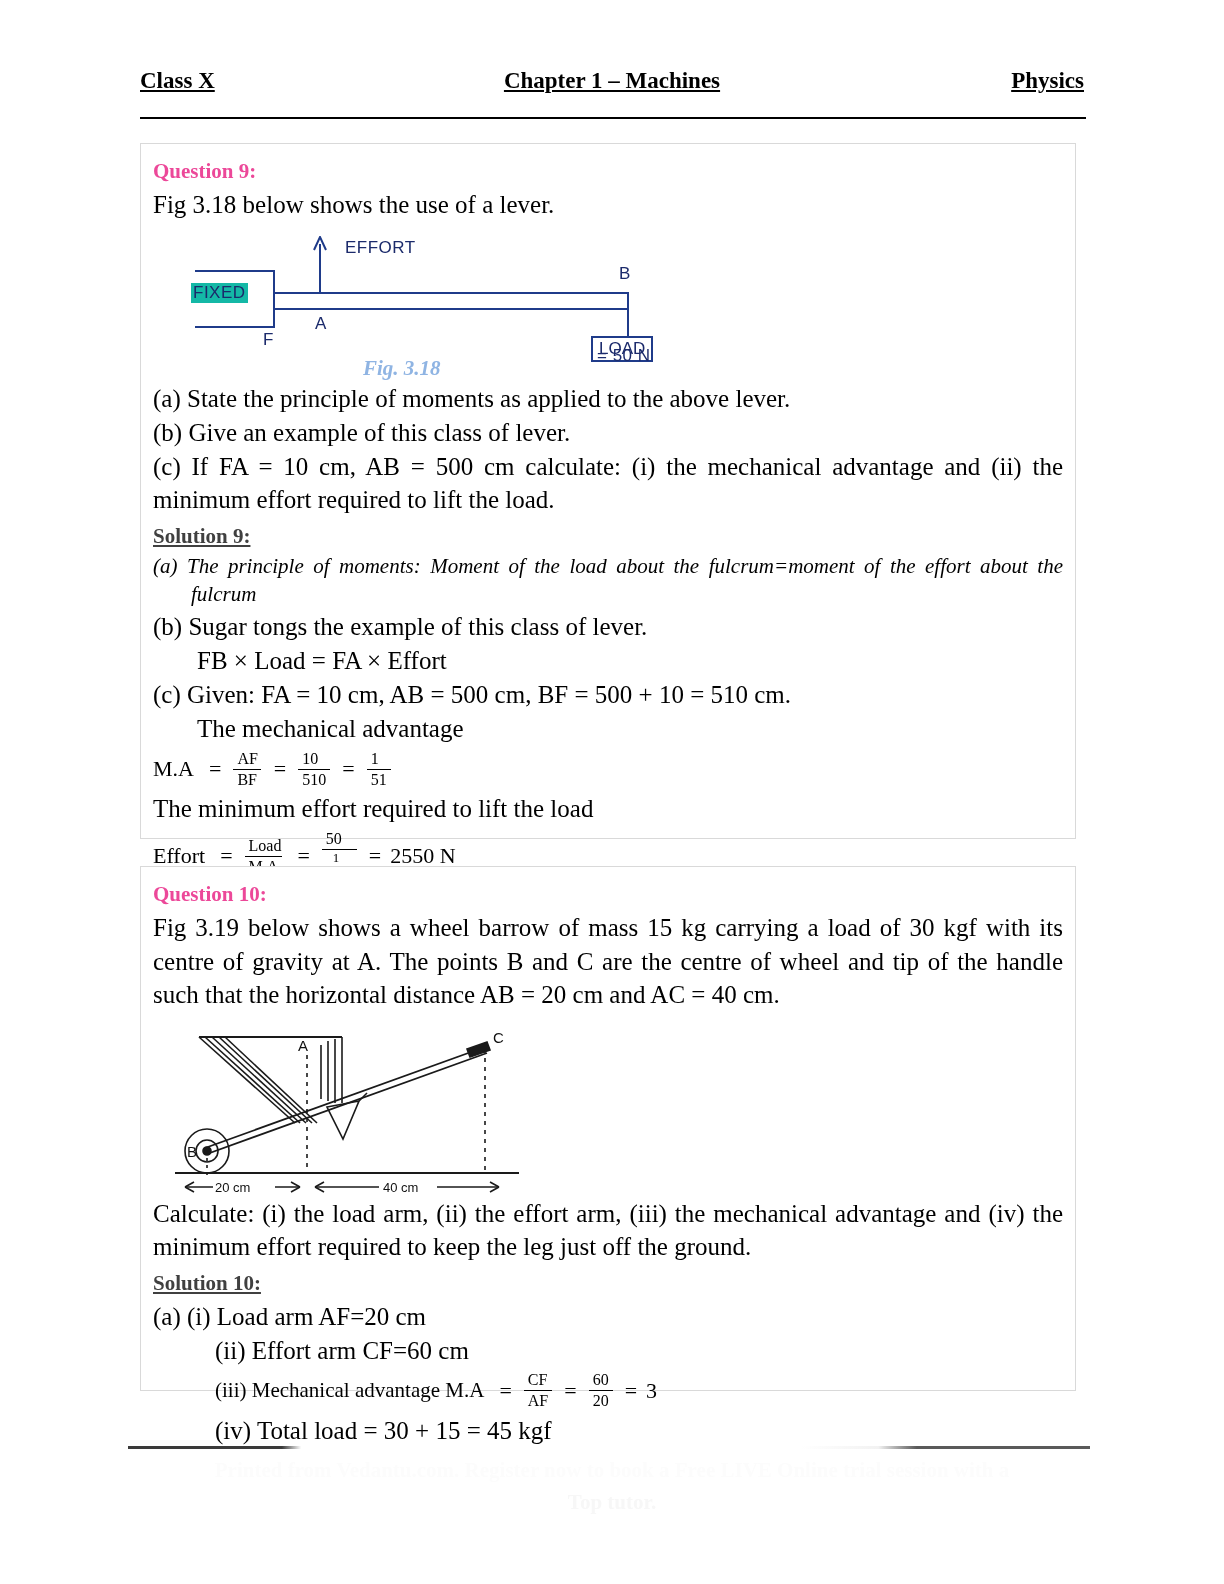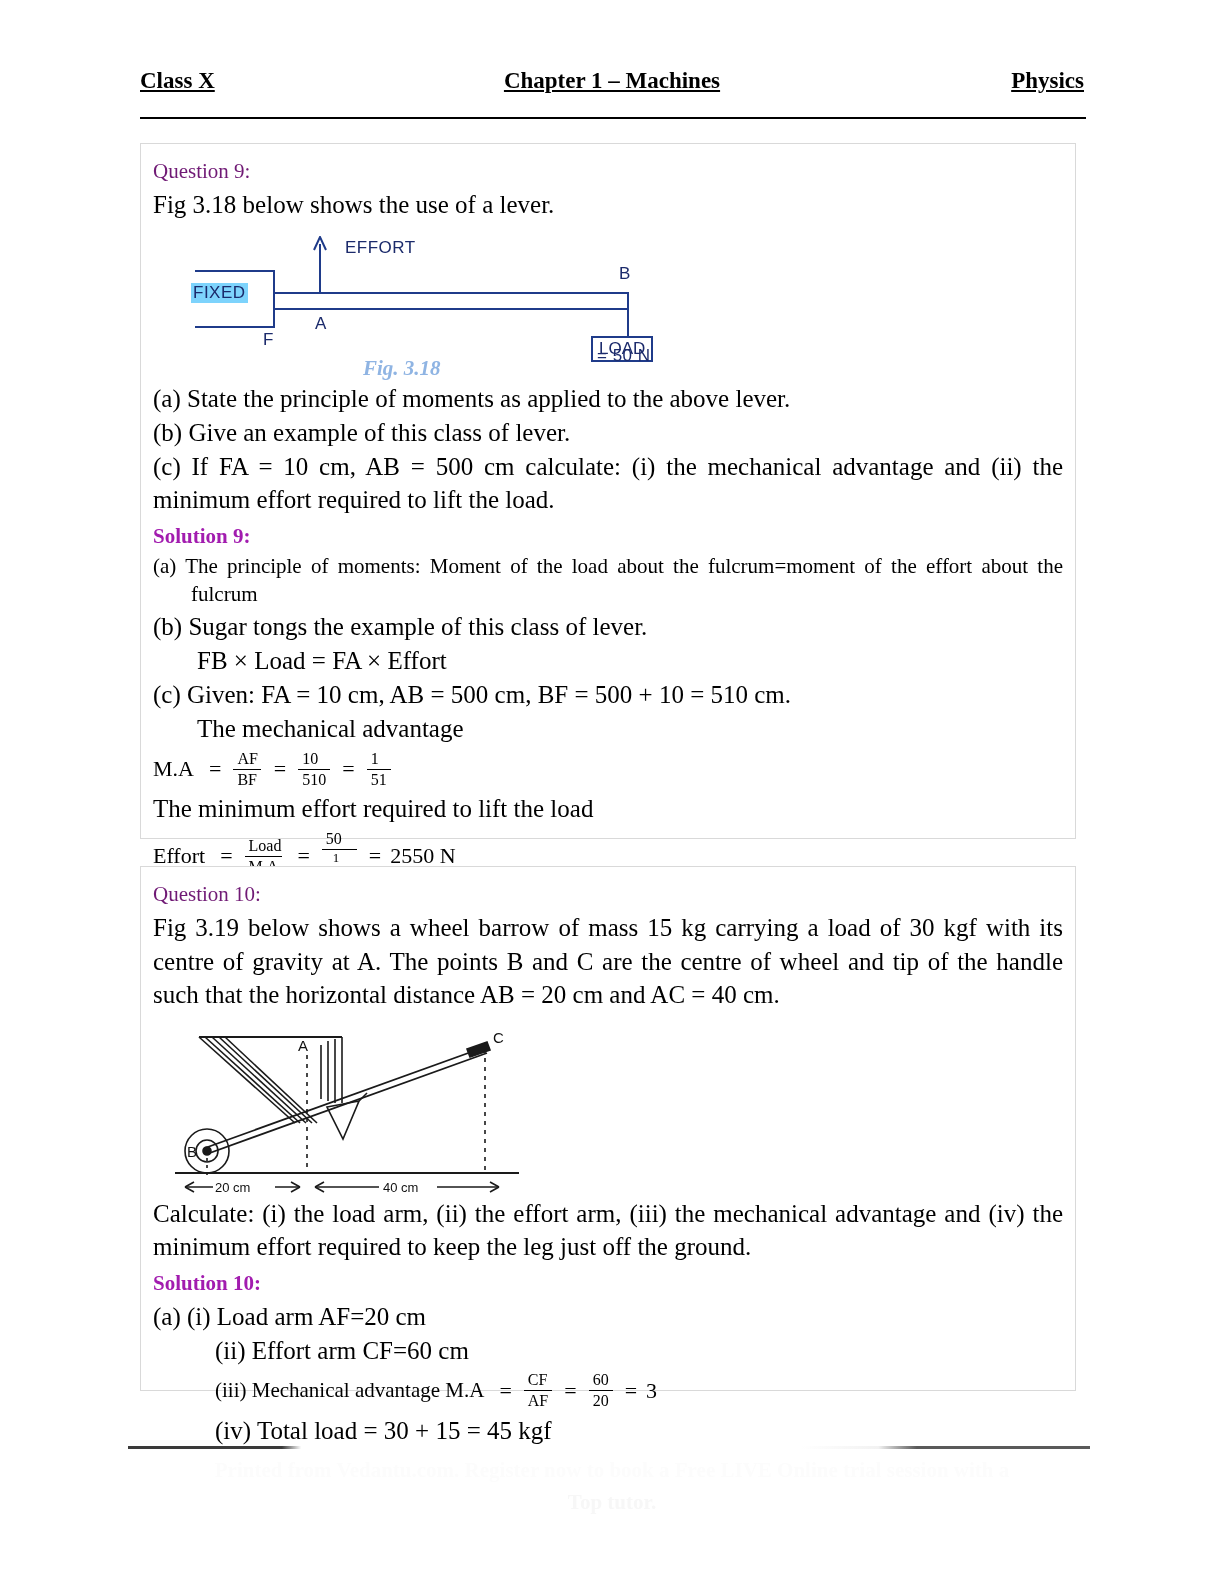--- a/index.html
+++ b/index.html
@@ -48,46 +48,48 @@
     border: 1px solid #d9d9d9;
     background: #ffffff;
     box-sizing: border-box;
   }
   #qbox-9  { left: 140px; top: 143px;  width: 936px; height: 696px; }
   #qbox-10 { left: 140px; top: 866px;  width: 936px; height: 525px; }
 
   .qbody { padding: 14px 12px 10px 12px; }
 
   .q-heading {
-    color: #701a75;
-    font-weight: normal;
+    color: #ec4899;
+    font-weight: bold;
     font-size: 21px;
     margin: 0 0 4px 0;
     line-height: 1.25;
   }
   .s-heading {
-    color: #a21caf;
+    color: #404040;
     font-weight: bold;
     font-size: 21px;
     margin: 6px 0 4px 0;
     line-height: 1.25;
+    text-decoration: underline;
   }
   .ptext {
     font-size: 25px;
     line-height: 1.33;
     margin: 0 0 1px 0;
   }
   .ptext.justify { text-align: justify; }
   .hang {
     font-size: 21px;
     line-height: 1.33;
     margin: 0 0 1px 0;
     padding-left: 38px;
     text-indent: -38px;
     text-align: justify;
+    font-style: italic;
   }
   .indent1 { padding-left: 44px; }
   .indent2 { padding-left: 62px; }
 
   
   .mathline {
     font-size: 22px;
     line-height: 1;
     display: flex;
     align-items: center;
@@ -187,21 +189,21 @@
 
       <div class="ln" style="left:152px; top:18px; width:2px; height:50px;"></div>
       <svg style="position:absolute; left:145px; top:10px;" width="18" height="16">
         <polyline points="2,14 8,1 14,14" fill="none" stroke="#1f3b8a" stroke-width="2"></polyline>
       </svg>
       <span class="lbl" style="left:178px; top:12px;">EFFORT</span>
 
       <div class="ln" style="left:28px;  top:44px; width:80px; height:2px;"></div>
       <div class="ln" style="left:106px; top:44px; width:2px;  height:58px;"></div>
       <div class="ln" style="left:28px;  top:100px; width:80px; height:2px;"></div>
-      <span class="lbl" style="left:24px; top:57px; background:#7dd3fc; padding:0 2px;">FIXED</span>
+      <span class="lbl" style="left:24px; top:57px; background:#14b8a6; padding:0 2px;">FIXED</span>
       <span class="lbl" style="left:96px; top:104px;">F</span>
 
       <div class="ln" style="left:106px; top:66px; width:356px; height:2px;"></div>
       <div class="ln" style="left:106px; top:82px; width:356px; height:2px;"></div>
       <div class="ln" style="left:460px; top:66px; width:2px;  height:18px;"></div>
 
       <span class="lbl" style="left:148px; top:88px;">A</span>
       <span class="lbl" style="left:452px; top:38px;">B</span>
 
       <div class="ln" style="left:460px; top:82px; width:2px; height:32px;"></div>

